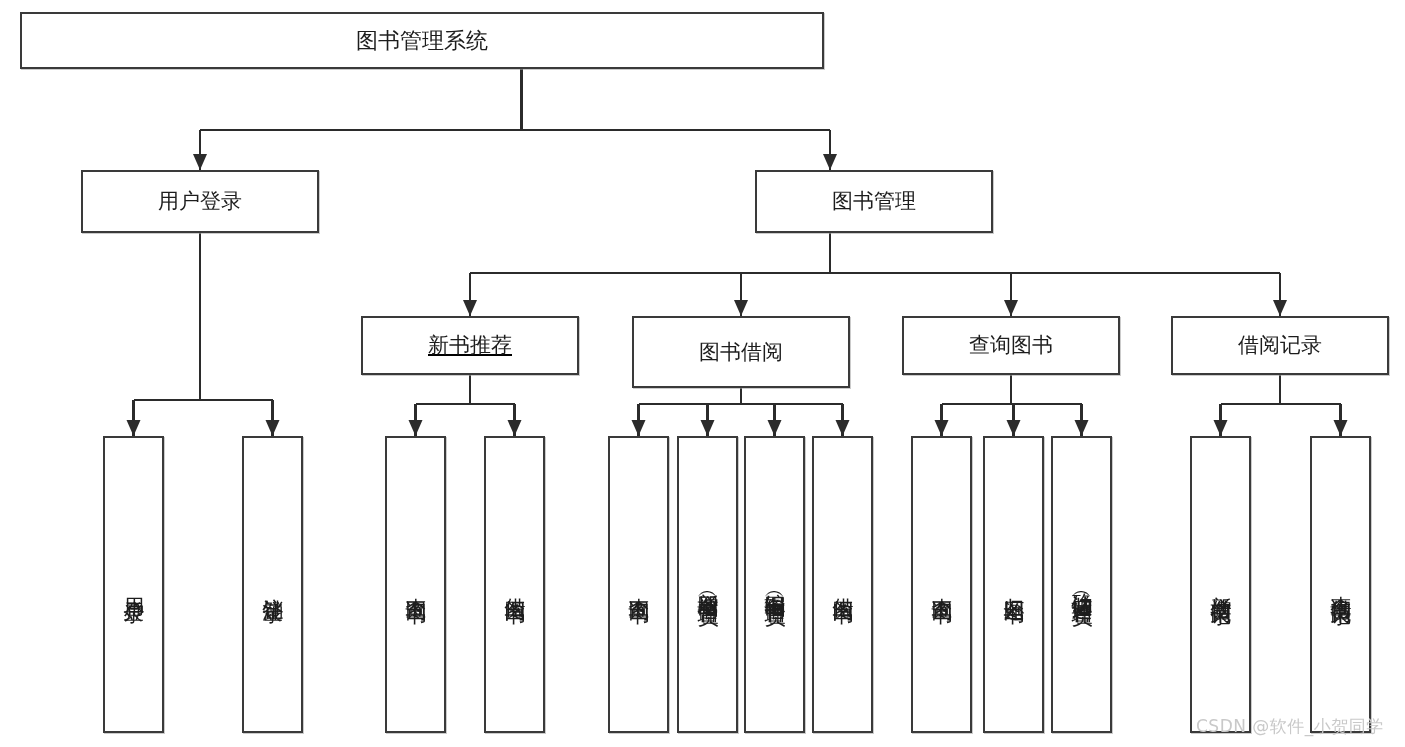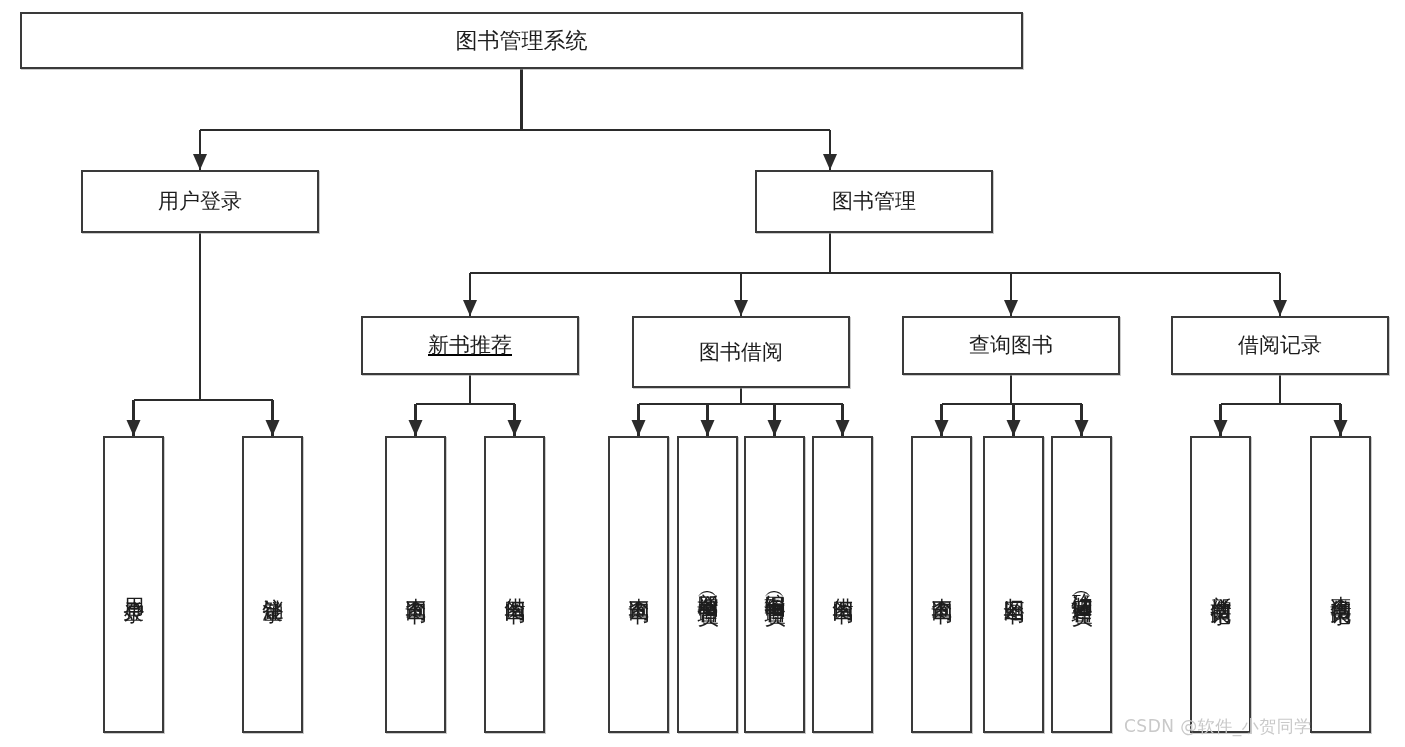--- a/index.html
+++ b/index.html
@@ -120,21 +120,21 @@
       <line x1="1081.5" y1="404" x2="1081.5" y2="436" stroke="#2b2b2b" stroke-width="2.2" shape-rendering="crispEdges"></line>
       <polygon points="1074.5,420 1088.5,420 1081.5,436" fill="#2b2b2b"></polygon>
       <line x1="1280" y1="375" x2="1280" y2="404" stroke="#2b2b2b" stroke-width="2.2" shape-rendering="crispEdges"></line>
       <line x1="1220.5" y1="404" x2="1340.5" y2="404" stroke="#2b2b2b" stroke-width="2.2" shape-rendering="crispEdges"></line>
       <line x1="1220.5" y1="404" x2="1220.5" y2="436" stroke="#2b2b2b" stroke-width="2.2" shape-rendering="crispEdges"></line>
       <polygon points="1213.5,420 1227.5,420 1220.5,436" fill="#2b2b2b"></polygon>
       <line x1="1340.5" y1="404" x2="1340.5" y2="436" stroke="#2b2b2b" stroke-width="2.2" shape-rendering="crispEdges"></line>
       <polygon points="1333.5,420 1347.5,420 1340.5,436" fill="#2b2b2b"></polygon>
     </svg>
   <div id="node-layer">
-      <div class="node horiz root" style="left: 20px; top: 12px; width: 1003px; height: 57px;">
+      <div class="node horiz root" style="left: 20px; top: 12px; width: 804px; height: 57px;">
         <span class="label">图书管理系统</span>
       </div>
       <div class="node horiz" style="left: 81px; top: 170px; width: 238px; height: 63px;">
         <span class="label">用户登录</span>
       </div>
       <div class="node horiz" style="left: 711px; top: 170px; width: 238px; height: 63px; margin-left: 44px;">
         <span class="label">图书管理</span>
       </div>
       <div class="node horiz" style="left: 361px; top: 316px; width: 218px; height: 59px; text-decoration: underline;">
         <span class="label">新书推荐</span>
@@ -181,14 +181,14 @@
       <div class="node vert" style="left: 1051px; top: 436px; width: 61px; height: 297px;">
         <span class="label">确认归还（管理员）</span>
       </div>
       <div class="node vert" style="left: 1190px; top: 436px; width: 61px; height: 297px;">
         <span class="label">新增借阅记录</span>
       </div>
       <div class="node vert" style="left: 1310px; top: 436px; width: 61px; height: 297px;">
         <span class="label">查询借阅记录</span>
       </div>
     </div>
-  <div class="watermark" style="left:1124px; top:715px;">CSDN @软件_小贺同学</div>
+  <div class="watermark" style="left:1196px; top:715px;">CSDN @软件_小贺同学</div>
 </div>
 
 </body></html>

